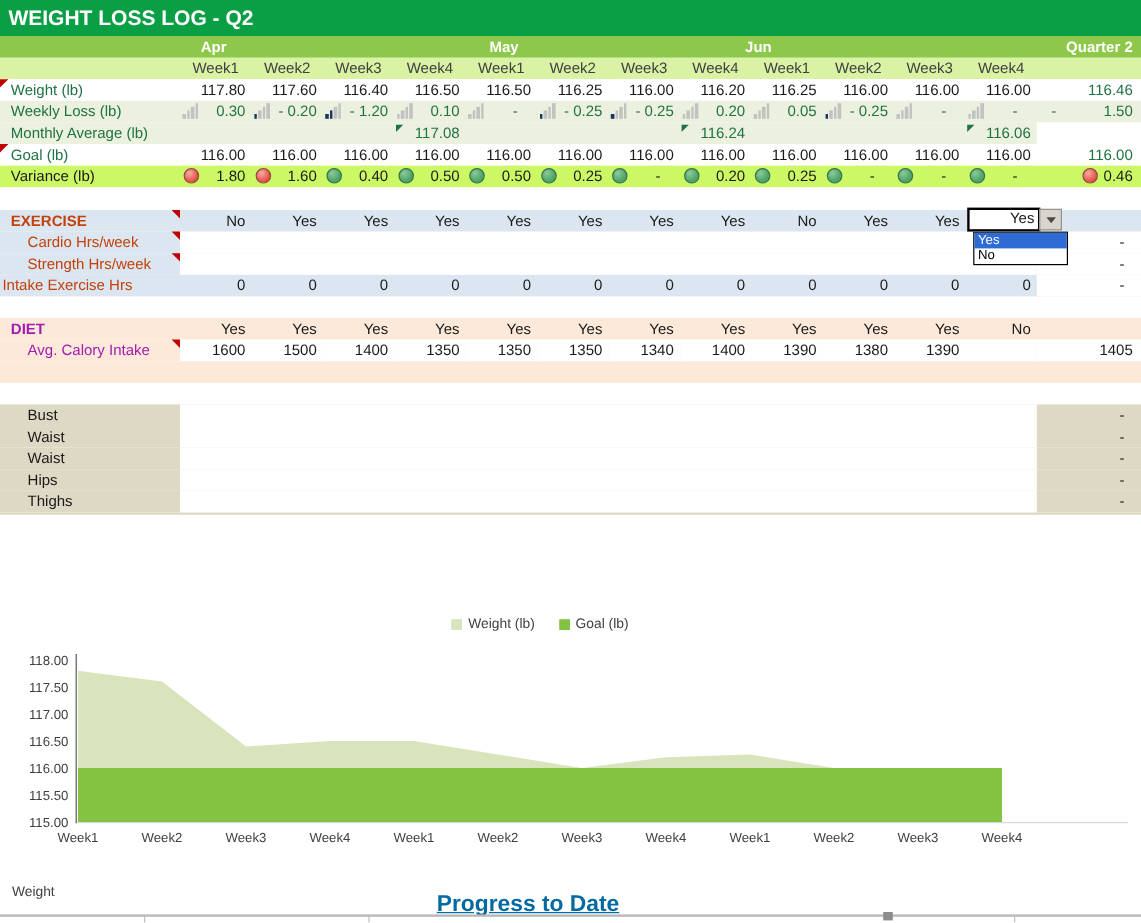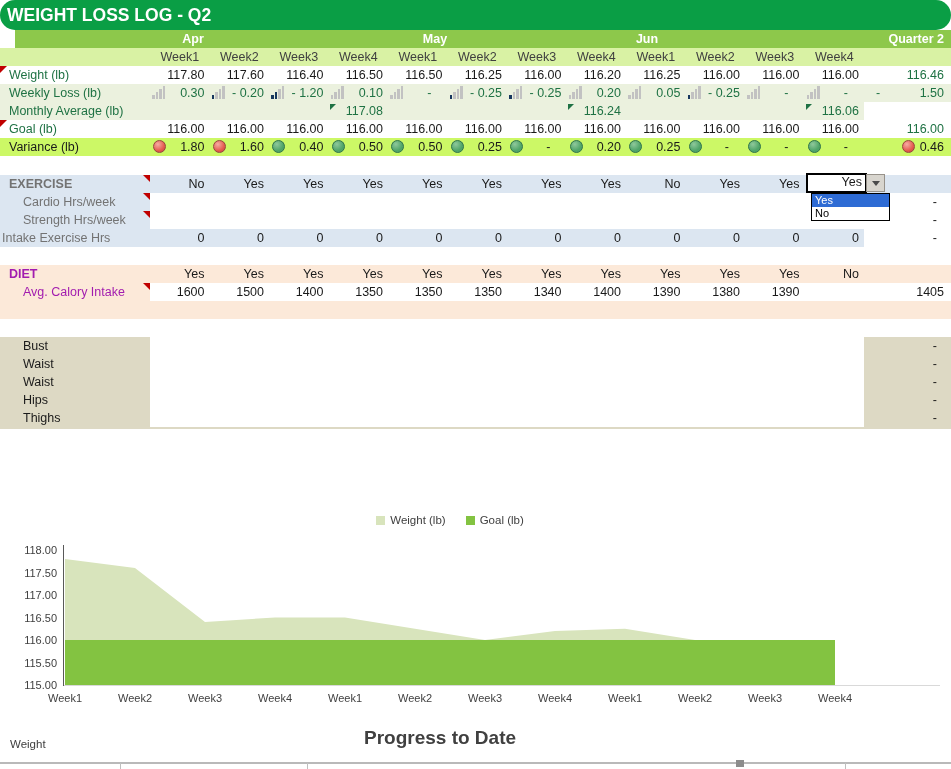--- a/index.html
+++ b/index.html
@@ -1,21 +1,21 @@
 <!DOCTYPE html>
 <html><head>
 <meta charset="utf-8">
 <style>
   html,body{margin:0;padding:0;background:#fff;}
   #app{position:relative;width:951px;height:769px;background:#fff;overflow:hidden;
        font-family:"Liberation Sans","DejaVu Sans",sans-serif;font-size:12.5px;color:#1a1a1a;}
   
   .titlebar{height:30px;line-height:30px;background:#0A9E45;color:#fff;font-weight:bold;
-            font-size:17.5px;padding-left:7px;border-radius:15px;}
-  .monthrow{position:relative;height:18px;background:#8DC84B;margin-left:15px;}
+            font-size:17.5px;padding-left:7px;}
+  .monthrow{position:relative;height:18px;background:#8DC84B;}
   .month{position:absolute;top:0;line-height:18px;color:#fff;font-weight:bold;transform:translateX(-50%);}
   .m1{left:178px}.m2{left:420px}.m3{left:632px}
   .qlabel{position:absolute;top:0;right:7px;line-height:18px;color:#fff;font-weight:bold;}
   .weekrow{display:flex;height:18px;background:#D9F2A4;padding-left:150px;box-sizing:border-box;}
   .wk{width:59.5px;text-align:center;line-height:18px;color:#404040;}
   
   .row{display:flex;height:18px;line-height:18px;}
   .lab{width:150px;box-sizing:border-box;padding-left:9px;position:relative;white-space:nowrap;}
   .lab.ind{padding-left:23px;}
   .lab.tight{padding-left:2px;}
@@ -23,21 +23,21 @@
   .q{width:87px;box-sizing:border-box;text-align:right;padding-right:7px;position:relative;}
   .dash{padding-right:16px;}
   .q.dash{padding-right:14px;}
   .wblock{width:714px;background:#fff;}
   .wide{width:801px;}
   
   .bg-white{background:#fff}.bg-alt{background:#EBF1DE}.bg-lime{background:#CCF866}
   .bg-blue{background:#DCE6F1}.bg-peach{background:#FCE9D9}.bg-tan{background:#DDD9C4}
   .cell-white{background:#fff}
   
-  .green{color:#1F7244}.blue{color:#737373}.purple{color:#a21caf}.black{color:#1a1a1a}
+  .green{color:#1F7244}.blue{color:#c2410c}.purple{color:#a21caf}.black{color:#1a1a1a}
   .bold{font-weight:bold}
   
   .tri-l{position:absolute;left:0;top:0;width:0;height:0;border-top:7px solid #C00000;border-right:7px solid transparent;}
   .tri-r{position:absolute;left:143px;top:0;width:0;height:0;border-top:7px solid #C00000;border-left:7px solid transparent;}
   .gtri{position:absolute;left:1px;top:2px;width:0;height:0;border-top:6px solid #1F7244;border-right:6px solid transparent;}
   
   .bars{position:absolute;left:2px;bottom:3px;height:13px;display:flex;align-items:flex-end;}
   .bars i{display:block;width:2.5px;margin-right:1px;background:#C2C2C2;}
   .bars i:nth-child(1){height:4px}.bars i:nth-child(2){height:7px}
   .bars i:nth-child(3){height:10px}.bars i:nth-child(4){height:13px}
@@ -57,22 +57,22 @@
   .arr{width:0;height:0;border-left:4px solid transparent;border-right:4px solid transparent;border-top:5px solid #4a4a4a;}
   .dd-list{position:absolute;left:811px;top:193px;width:77px;background:#fff;border:1px solid #000;z-index:6;font-size:11px;}
   .dd-item{height:13px;line-height:13px;padding-left:3px;color:#000;}
   .dd-item.hl{background:#2E6BD4;color:#fff;}
   
   .chart{position:absolute;left:0;top:505px;width:951px;height:264px;}
   .legend{position:absolute;left:0;top:9px;width:900px;display:flex;justify-content:center;gap:20px;z-index:2;}
   .legend .item{display:flex;align-items:center;gap:5px;font-size:11.5px;color:#404040;}
   .legend .sq{width:9px;height:9px;display:inline-block;}
   .axis-note{position:absolute;left:10px;top:233px;font-size:11.5px;color:#404040;}
-  .chart-title{position:absolute;left:440px;top:222px;transform:translateX(-50%);
-               font-size:19px;font-weight:bold;color:#404040;white-space:nowrap;}
+  .chart-title{position:absolute;left:440px;top:238px;transform:translateX(-50%);
+               font-size:19px;font-weight:bold;color:#0369a1;white-space:nowrap;text-decoration:underline;}
   
   .bstrip{position:absolute;left:0;top:762px;width:951px;height:2px;background:#B9B9B9;}
   .bnub{position:absolute;left:736px;top:760px;width:8px;height:7px;background:#8C8C8C;}
   .btick{position:absolute;top:763px;width:1px;height:6px;background:#BFBFBF;}
 </style>
 </head>
 <body>
 
 <div id="app">
   <div class="titlebar">WEIGHT LOSS LOG - Q2</div>

